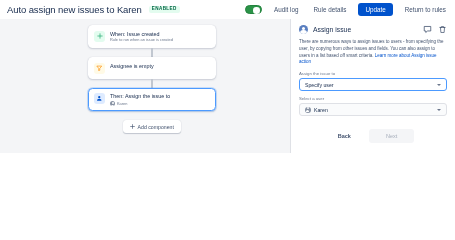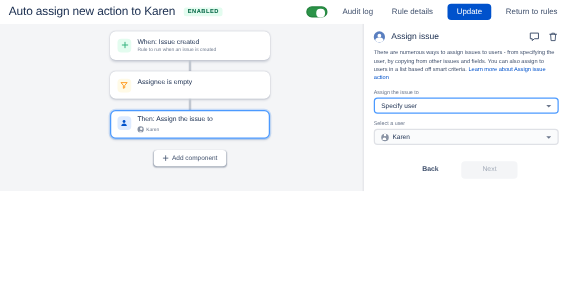--- a/index.html
+++ b/index.html
@@ -194,21 +194,21 @@
     border: none; padding: 4px 17px; border-radius: 3px; cursor: not-allowed;
     font-family: "Liberation Sans", sans-serif;
   }
 </style>
 </head>
 <body>
 
 <div id="app">
 
   <div class="header">
-    <span class="rule-title">Auto assign new action to Karen</span>
+    <span class="rule-title">Auto assign new issues to Karen</span>
     <span class="enabled-badge">ENABLED</span>
 
     <div class="header-right">
       <div class="toggle">
         <div class="knob"></div>
       </div>
       <button class="hbtn">Audit log</button>
       <button class="hbtn">Rule details</button>
       <button class="hbtn primary">Update</button>
       <button class="hbtn">Return to rules</button>

